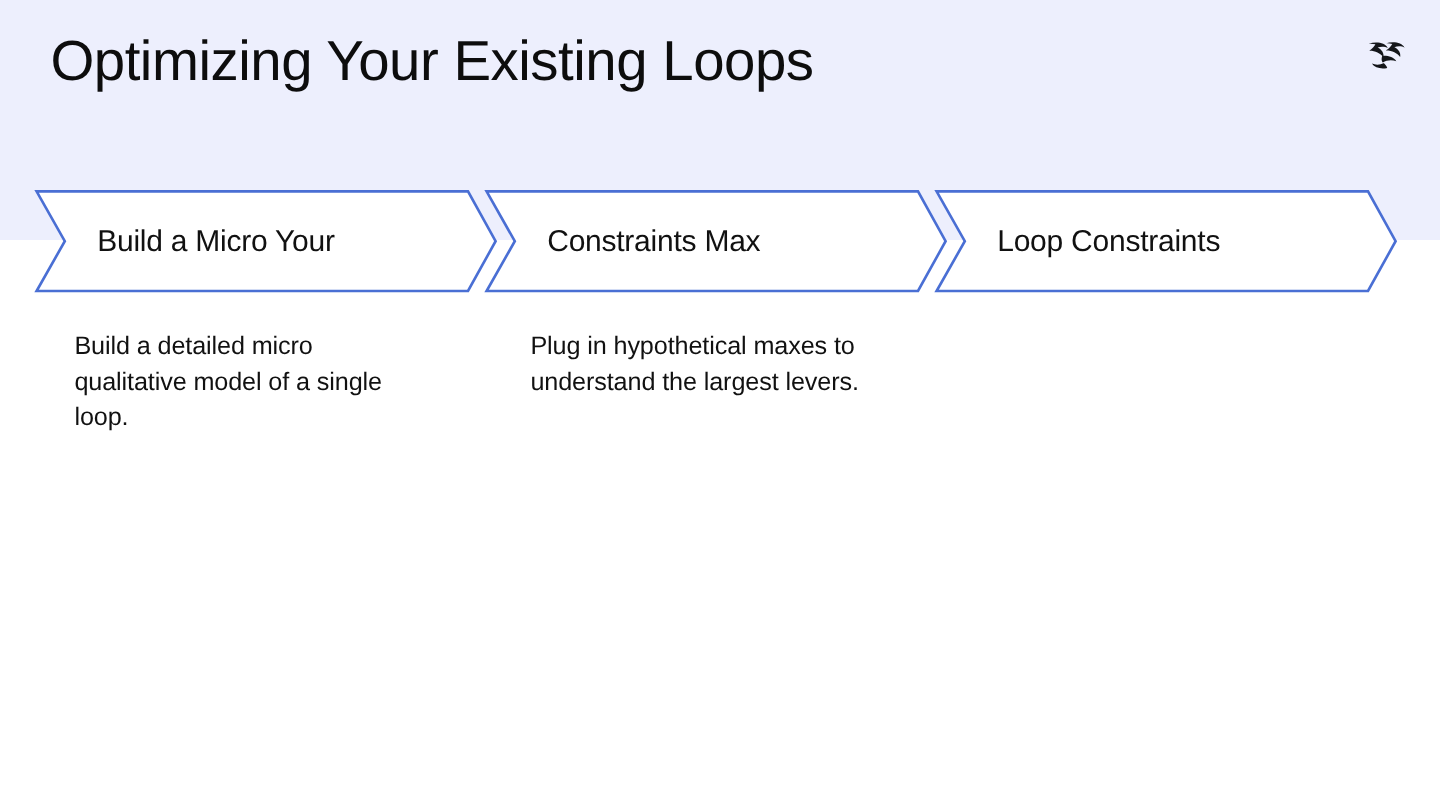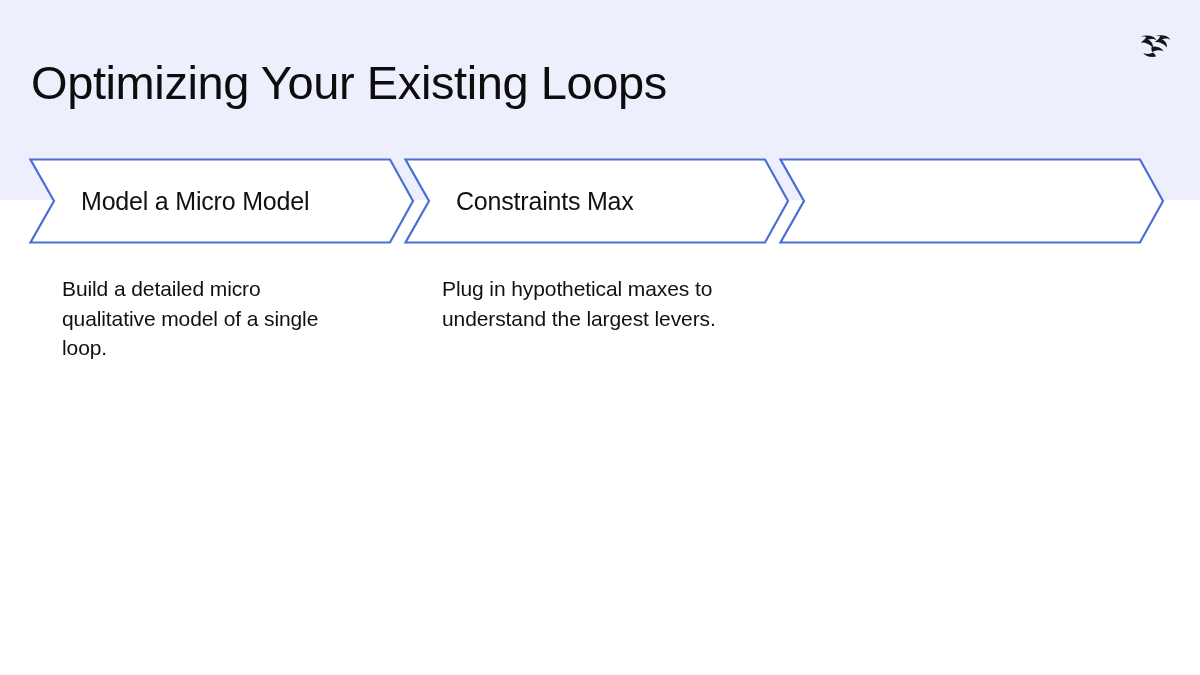--- a/index.html
+++ b/index.html
@@ -23,29 +23,28 @@
   .header-band {
     position:absolute;
     left:0; top:0;
     width:1200px;
     height:200px;
     background:#edeffd;
   }
 
   .slide-title {
     position:absolute;
-    left:31px;
+    left:42px;
     top:24px;
     font-size:47px;
     font-weight:400;
     letter-spacing:-0.4px;
     color:#0d0d0d;
     white-space:nowrap;
     line-height:1.15;
-    margin-top:32px;
   }
 
   
   .logo {
     position:absolute;
     right:26px;
     top:26px;
     width:40px;
     height:40px;
   }
@@ -125,34 +124,35 @@
     </svg>
   </div>
 
   <div class="chevron-row">
 
     <div class="chevron chev-1">
       <svg viewBox="0 0 386 86" preserveAspectRatio="none" aria-hidden="true">
         <path d="M1.5 1.5 L361 1.5 L384 43 L361 84.5 L1.5 84.5 L25 43 Z" fill="#ffffff" stroke="#4a6fd4" stroke-width="2.2" stroke-linejoin="miter" vector-effect="non-scaling-stroke"></path>
       </svg>
     </div>
-    <div class="chevron-label lbl-1">Model a Micro Model</div>
+    <div class="chevron-label lbl-1">Build a Micro Your</div>
 
     <div class="chevron chev-2">
       <svg viewBox="0 0 386 86" preserveAspectRatio="none" aria-hidden="true">
         <path d="M1.5 1.5 L361 1.5 L384 43 L361 84.5 L1.5 84.5 L25 43 Z" fill="#ffffff" stroke="#4a6fd4" stroke-width="2.2" stroke-linejoin="miter" vector-effect="non-scaling-stroke"></path>
       </svg>
     </div>
     <div class="chevron-label lbl-2">Constraints Max</div>
 
     <div class="chevron chev-3">
       <svg viewBox="0 0 386 86" preserveAspectRatio="none" aria-hidden="true">
         <path d="M1.5 1.5 L361 1.5 L384 43 L361 84.5 L1.5 84.5 L25 43 Z" fill="#ffffff" stroke="#4a6fd4" stroke-width="2.2" stroke-linejoin="miter" vector-effect="non-scaling-stroke"></path>
       </svg>
     </div>
+    <div class="chevron-label lbl-3">Loop Constraints</div>
 
   </div>
 
   <div class="body-col col-1">Build a detailed micro qualitative model of a single loop.</div>
 
   <div class="body-col col-2">Plug in hypothetical maxes to understand the largest levers.</div>
 
 
 </div>
 

